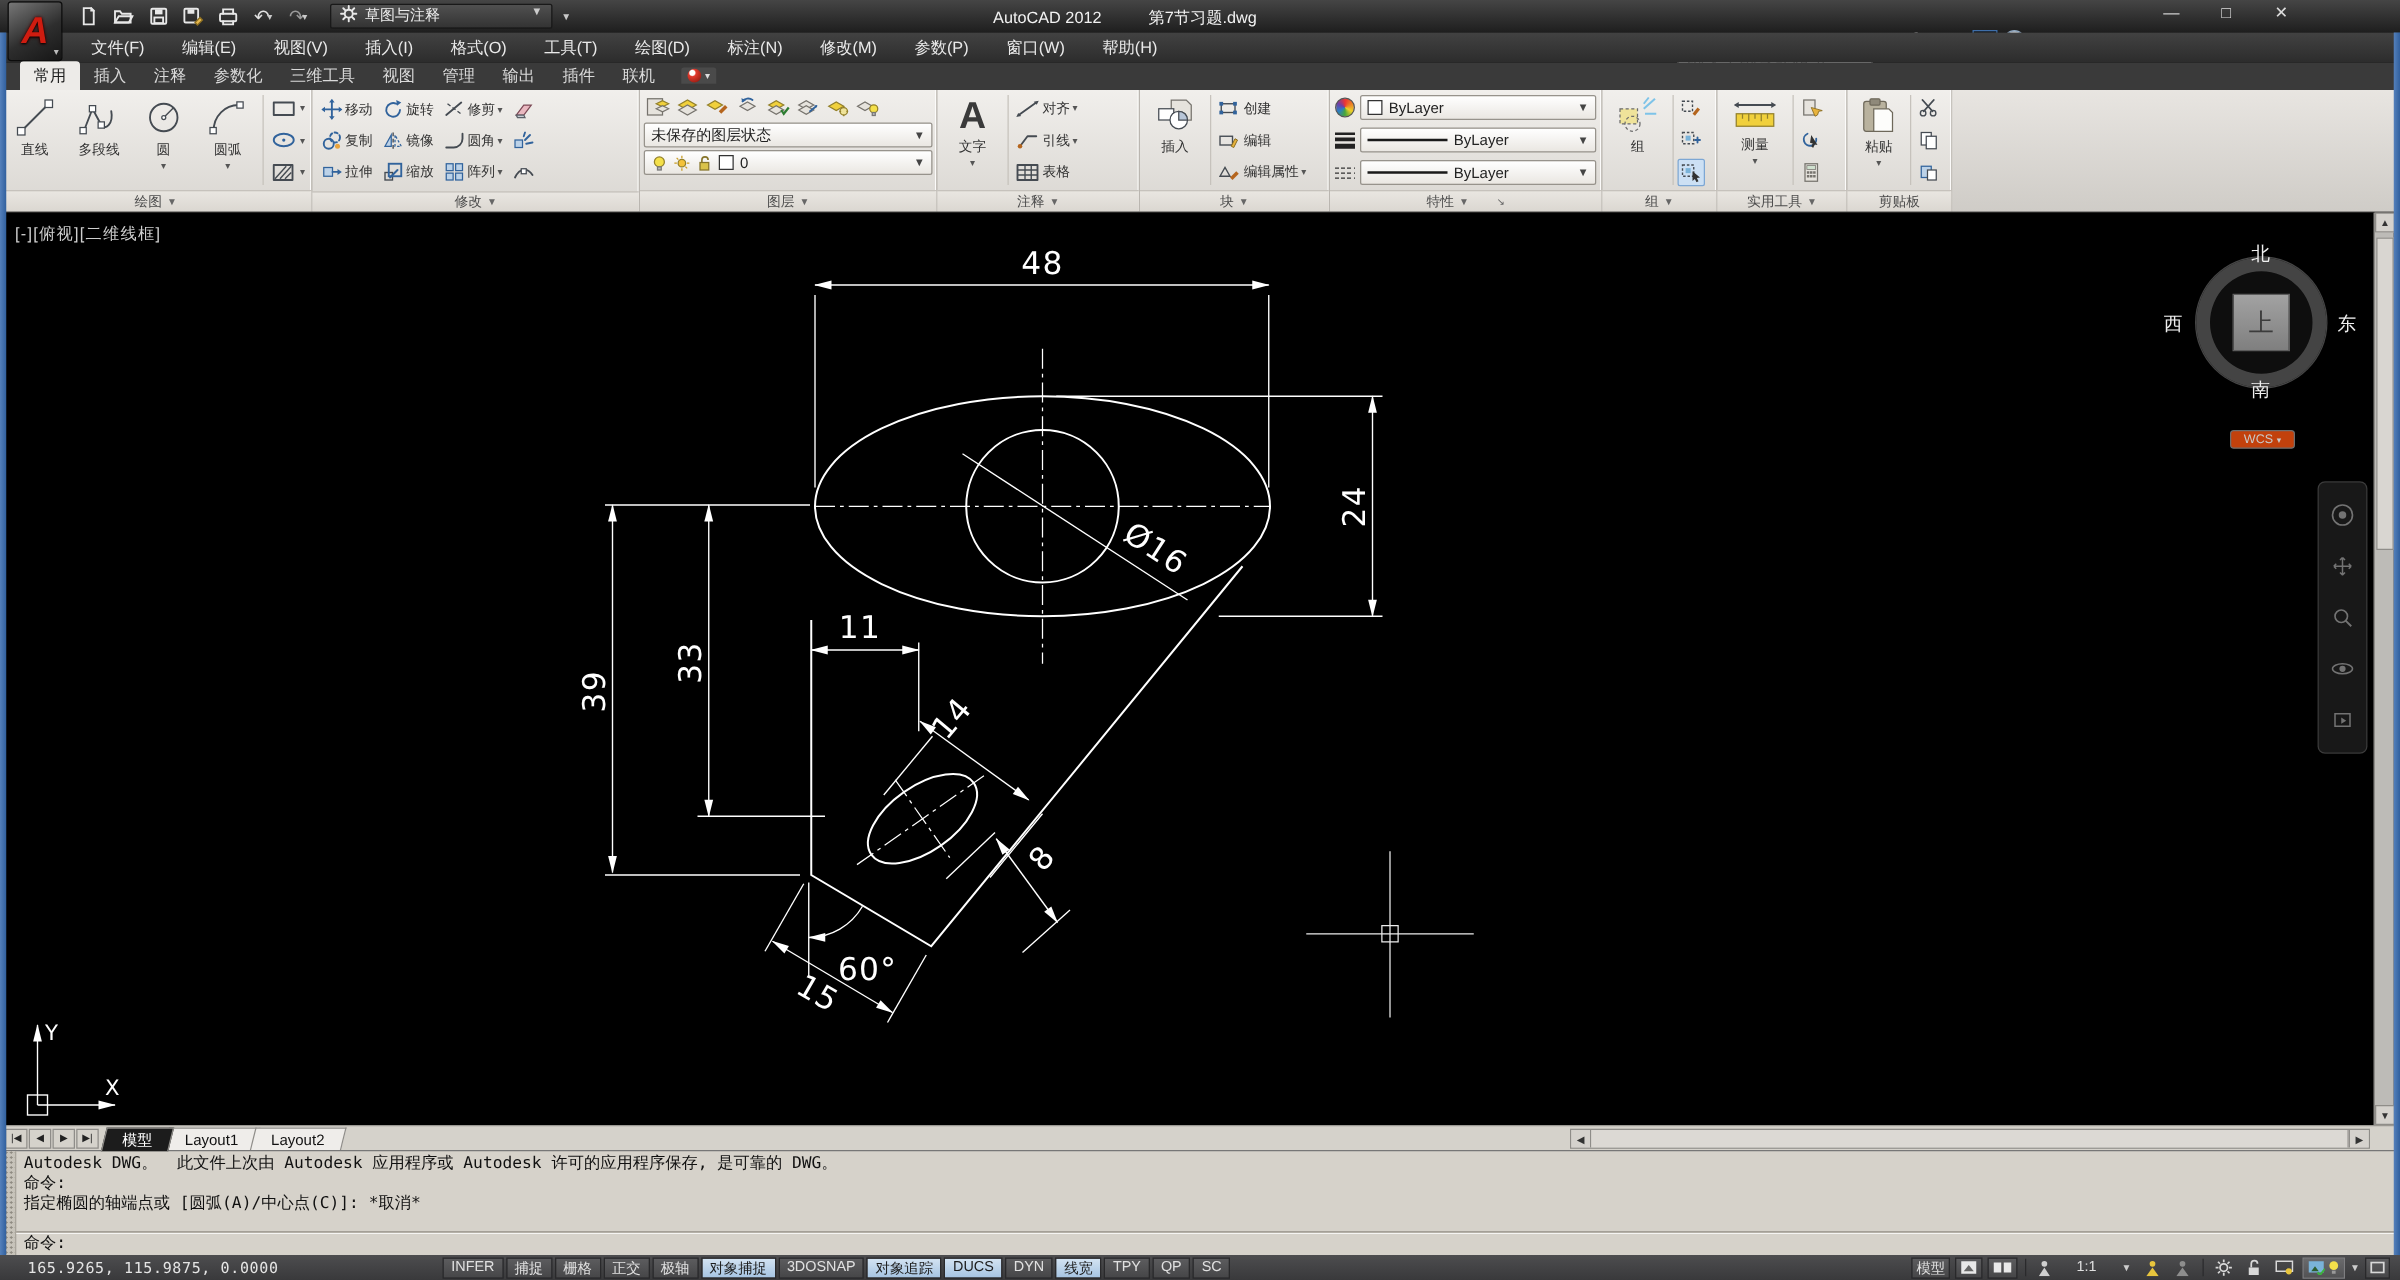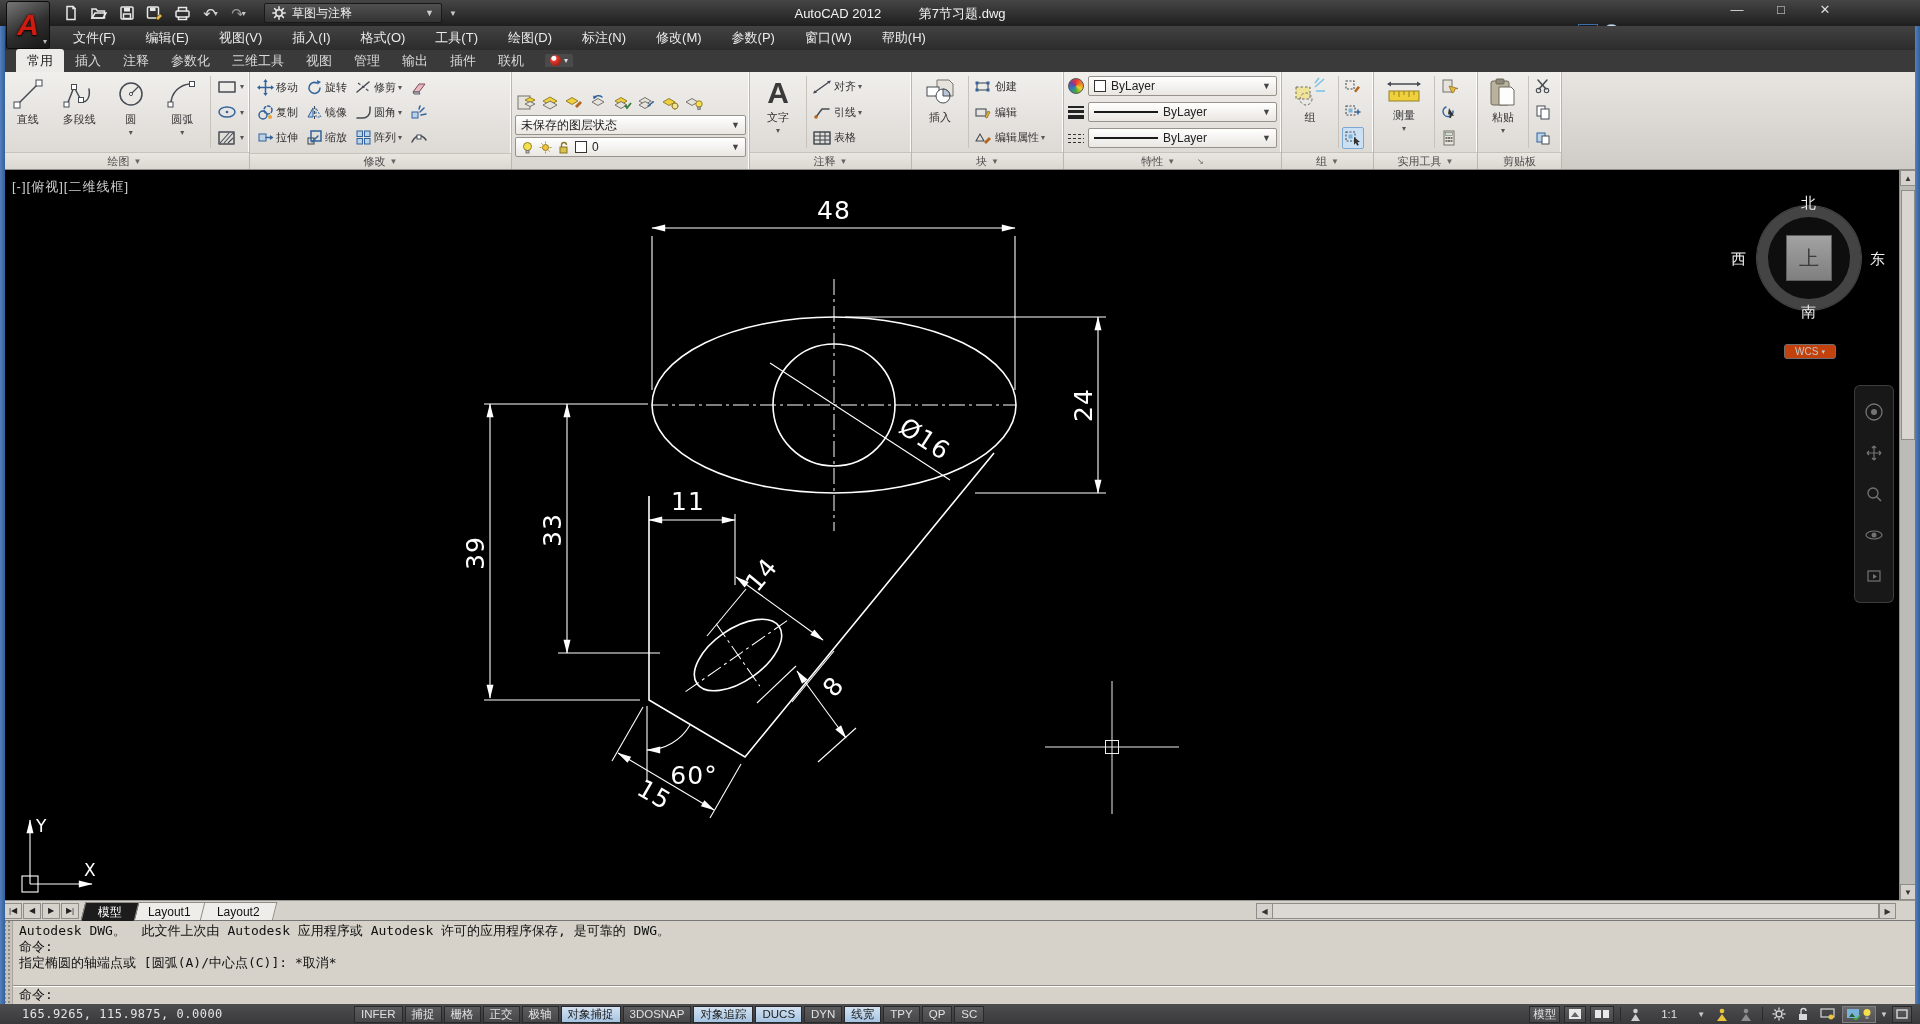--- a/index.html
+++ b/index.html
@@ -8,21 +8,21 @@
 
 
 .titlebar {position:absolute;top:0;left:0;right:0;height:26px;background:linear-gradient(#454545,#1e1e1e);color:#e6e6e6;}
 .logo {position:absolute;left:6px;top:1px;width:44px;height:48px;z-index:9;background:linear-gradient(150deg,#777 0%,#2e2e2e 55%,#161616 100%);border:1px solid #0c0c0c;border-radius:3px;display:flex;align-items:center;justify-content:center;}
 .logo .a {font-size:30px;font-weight:bold;font-style:italic;color:#cf1c10;text-shadow:0 1px 2px #000, 0 0 3px #5a0300;}
 .logo .lc {position:absolute;right:2px;bottom:2px;font-size:8px;color:#bbb;}
 .qat {position:absolute;left:58px;top:3px;display:flex;align-items:center;gap:3px;}
 .qbtn {width:25px;height:20px;display:flex;align-items:center;justify-content:center;border-radius:2px;}
 .qchar {font-size:15px;color:#e2e2e2;line-height:1;}
 .ccar {font-size:8px;color:#c9c9c9;margin-left:-2px;}
-.ws-combo {display:flex;align-items:center;gap:6px;height:20px;margin-left:10px;padding:0 7px;width:178px;background:linear-gradient(#505050,#333);border:1px solid #191919;border-radius:2px;font-size:12px;color:#ececec;}
+.ws-combo {display:flex;gap:6px;height:20px;margin-left:10px;padding:0 7px;width:178px;background:linear-gradient(#505050,#333);border:1px solid #191919;border-radius:2px;font-size:12px;color:#ececec;}
 .ws-combo .cx {margin-left:auto;font-size:9px;color:#ccc;}
 .title-center {position:absolute;left:620px;width:560px;top:5px;text-align:center;font-size:13px;color:#f2f2f2;white-space:nowrap;}
 .title-center .fname {margin-left:34px;}
 .infocenter {position:absolute;left:1330px;top:3px;display:flex;align-items:center;gap:5px;}
 .ic-arr {font-size:9px;color:#ccc;}
 .search {width:156px;height:18px;font-size:14px;padding:0 5px;border:1px solid #6d6d6d;background:#fff;color:#333;margin-top:40px;}
 .search::placeholder {color:#8a8a8a;font-style:italic;}
 .ic-ico {display:flex;align-items:center;justify-content:center;height:20px;}
 .signin {font-size:12px;color:#e8e8e8;margin-left:2px;}
 .xbadge {width:20px;height:17px;background:#15191d;border:1px solid #3f6ea8;color:#fff;font-weight:bold;font-size:12px;display:flex;align-items:center;justify-content:center;}
@@ -51,21 +51,21 @@
 .bigbtn {width:50px;display:flex;flex-direction:column;align-items:center;padding-top:3px;gap:1px;font-size:11px;color:#333;text-align:center;}
 .bigbtn .cx {font-size:8px;color:#555;}
 .vsep {width:1px;background:#c6c2bc;margin:2px 1px;}
 .smcol {display:flex;flex-direction:column;justify-content:space-between;padding:1px 0;}
 .smbtn {display:flex;align-items:center;gap:2px;height:23px;padding:0 2px;border-radius:2px;}
 .smbtn .lb {font-size:11px;color:#333;white-space:nowrap;}
 .smbtn .cx {font-size:8px;color:#555;}
 .mgrid {display:grid;grid-template-columns:auto auto auto auto;grid-auto-rows:25px;column-gap:4px;align-items:center;padding:1px 2px;}
 .icobox {width:22px;height:22px;display:flex;align-items:center;justify-content:center;border-radius:2px;}
 .icobox.hl {background:#cce0f4;border:1px solid #7da7d4;}
-.layercol {display:flex;flex-direction:column;gap:2px;padding:19px 3px;flex:1;}
+.layercol {display:flex;flex-direction:column;gap:2px;padding:2px 3px;flex:1;}
 .layerrow {display:flex;gap:2px;}
 .combo {display:flex;align-items:center;height:20px;background:linear-gradient(#fff,#eae7e2);border:1px solid #97938c;border-radius:2px;padding:0 5px;font-size:12px;color:#222;gap:5px;}
 .combo .cx {margin-left:auto;font-size:9px;color:#444;}
 .sw {width:12px;height:12px;background:#fff;border:1px solid #333;}
 .lwline {width:64px;height:2px;background:#1a1a1a;}
 .proprow {display:flex;align-items:center;gap:4px;height:24px;}
 .propcol {display:flex;flex-direction:column;justify-content:center;gap:2px;padding:0 4px;flex:1;}
 .cwheel {width:16px;height:16px;border-radius:50%;background:conic-gradient(#e33,#ec7f26,#ecd12b,#47a63a,#2b7fc3,#6f3fa8,#e33);border:1px solid #555;}
 .lwico {width:16px;display:flex;flex-direction:column;gap:2px;}
 .lwico i {display:block;background:#222;}

